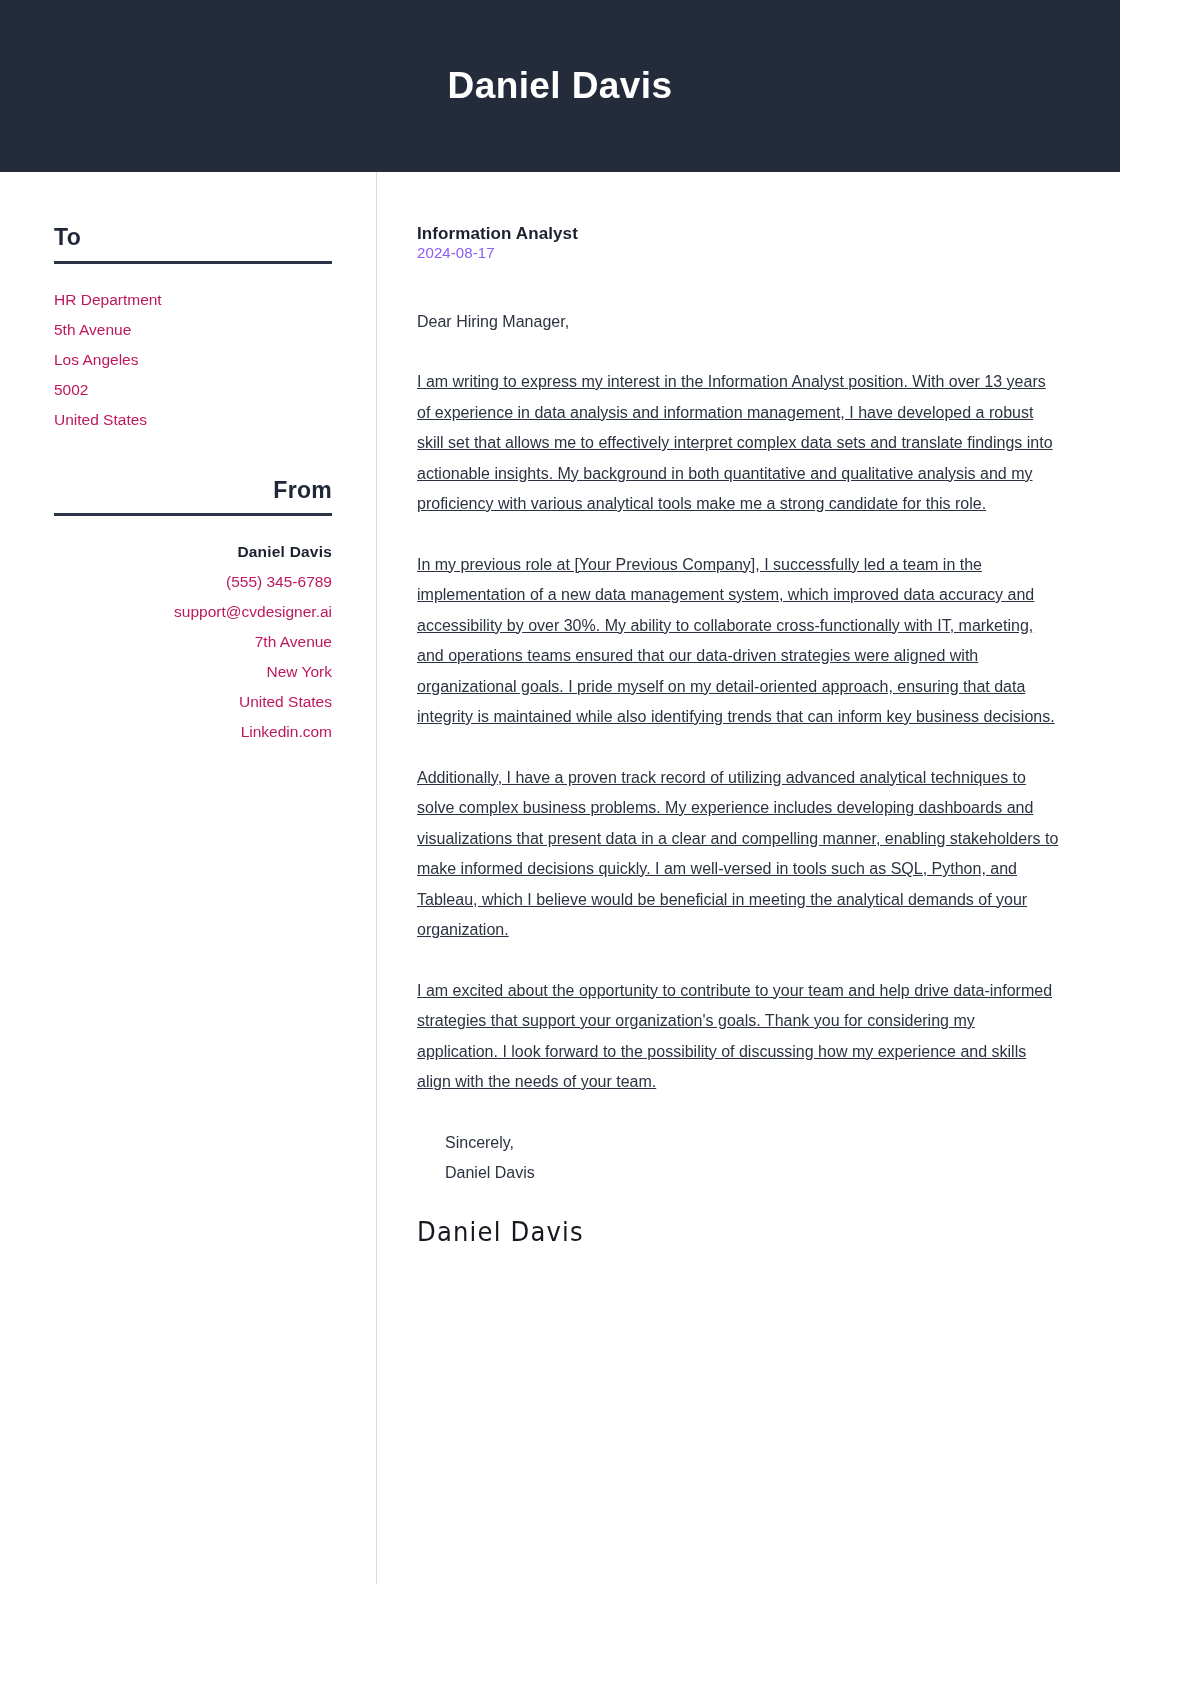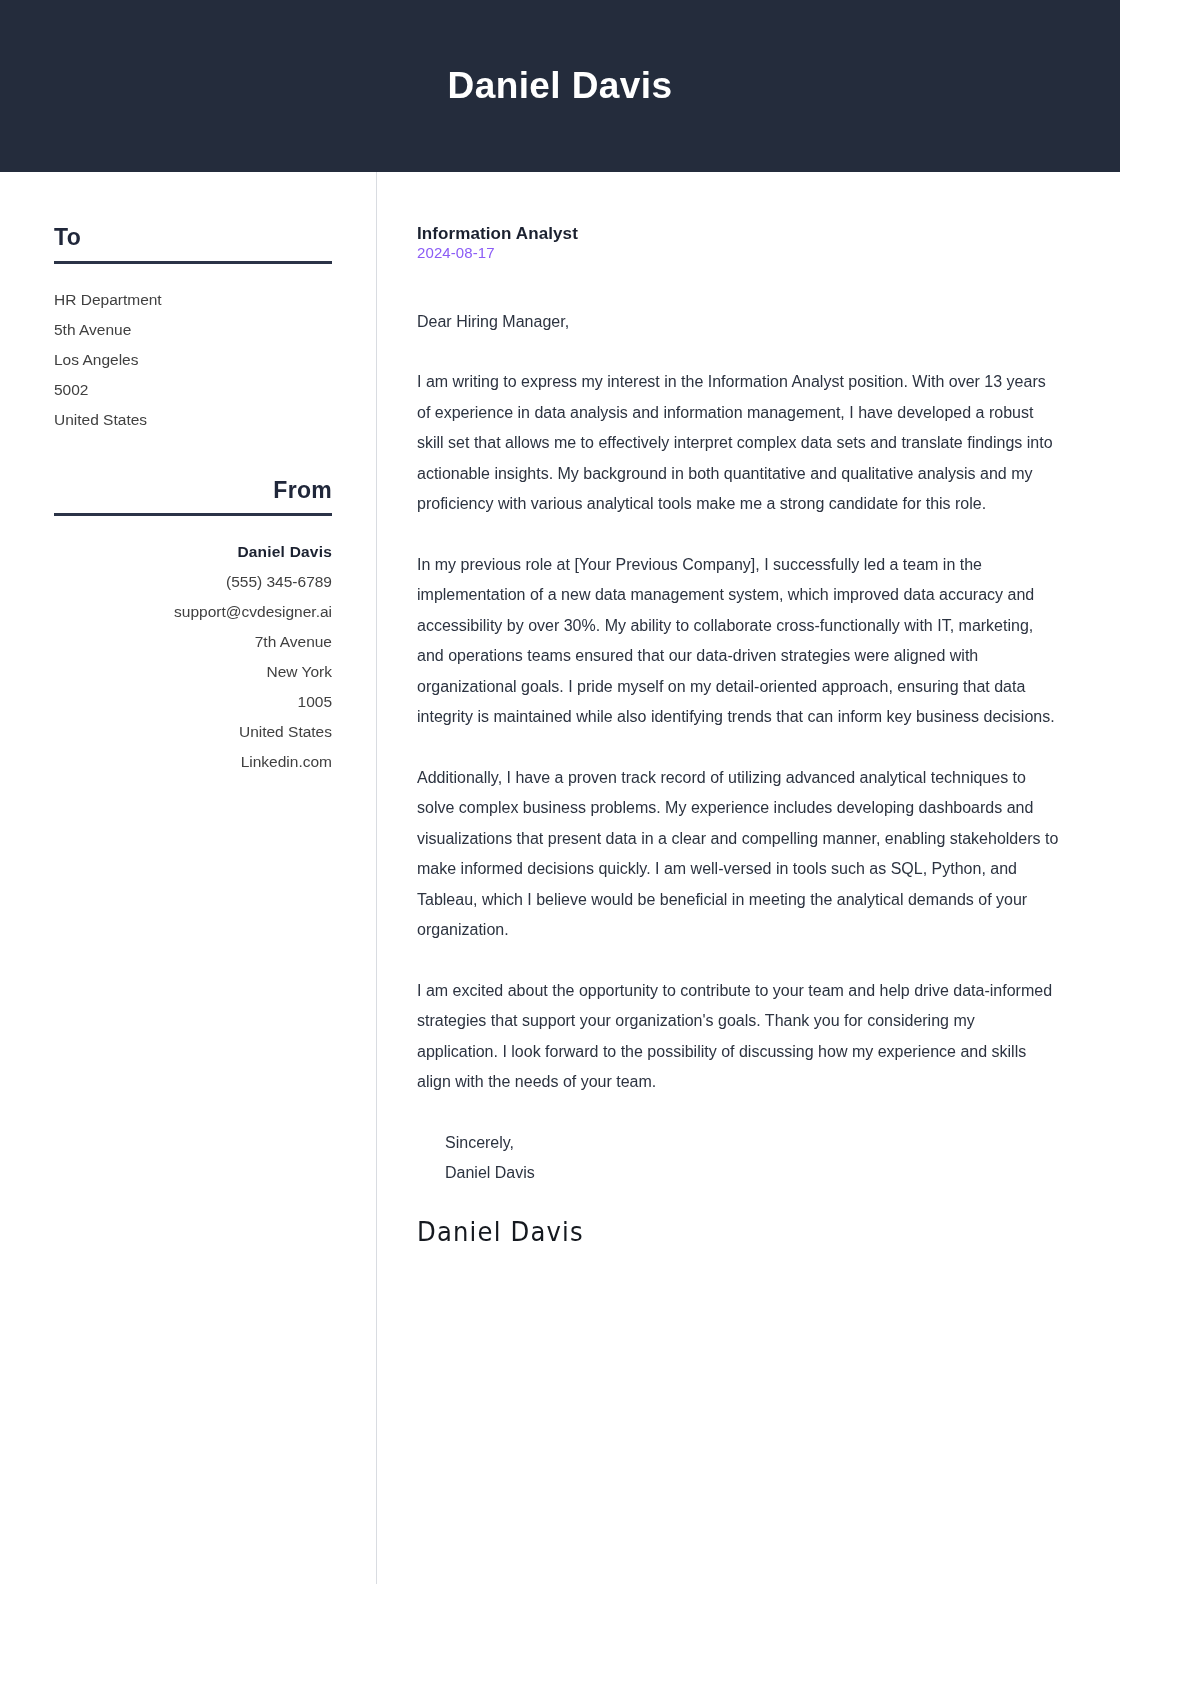--- a/index.html
+++ b/index.html
@@ -67,21 +67,21 @@
   .block-rule {
     height: 3px;
     background: #2b3347;
     width: 100%;
     margin: 0 0 21px 0;
   }
 
   .addr-line {
     font-size: 15.5px;
     line-height: 30px;
-    color: #404040;
+    color: #be185d;
     white-space: nowrap;
   }
   .addr-line.strong {
     font-weight: bold;
     color: #1b2130;
     letter-spacing: 0.2px;
   }
 
   .from-section {
     margin-top: 42px;
@@ -121,20 +121,21 @@
     color: #2c3340;
     margin: 0 0 30px 0;
   }
 
   .para {
     font-size: 16px;
     line-height: 30.5px;
     color: #2c3340;
     margin: 0 0 30px 0;
     text-align: left;
+    text-decoration: underline;
   }
 
   .closing {
     font-size: 16px;
     line-height: 30px;
     color: #2c3340;
     margin: 0 0 8px 0;
   }
   .closing div { white-space: nowrap; margin-left: 28px; }
 
@@ -172,21 +173,20 @@
       </section>
 
       <section class="from-section">
         <div class="block-heading">From</div>
         <div class="block-rule"></div>
         <div class="addr-line strong">Daniel Davis</div>
         <div class="addr-line">(555) 345-6789</div>
         <div class="addr-line">support@cvdesigner.ai</div>
         <div class="addr-line">7th Avenue</div>
         <div class="addr-line">New York</div>
-        <div class="addr-line">1005</div>
         <div class="addr-line">United States</div>
         <div class="addr-line">Linkedin.com</div>
       </section>
 
     </aside>
 
     <main class="letter">
 
       <div class="letter-topline">
         <div class="job-title">Information Analyst</div>

